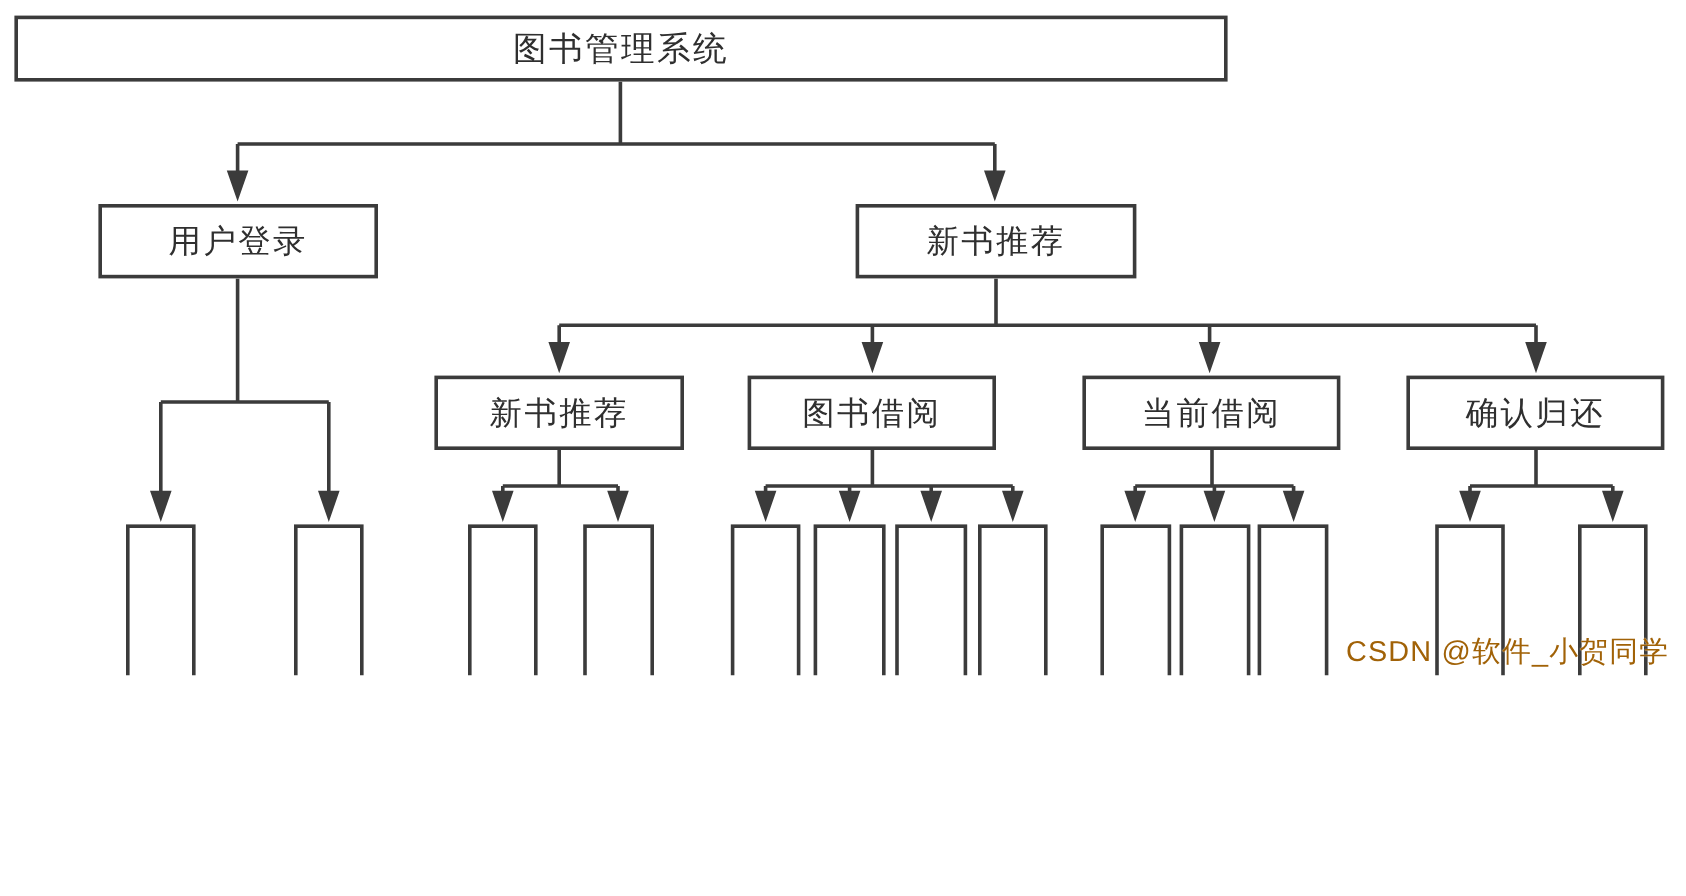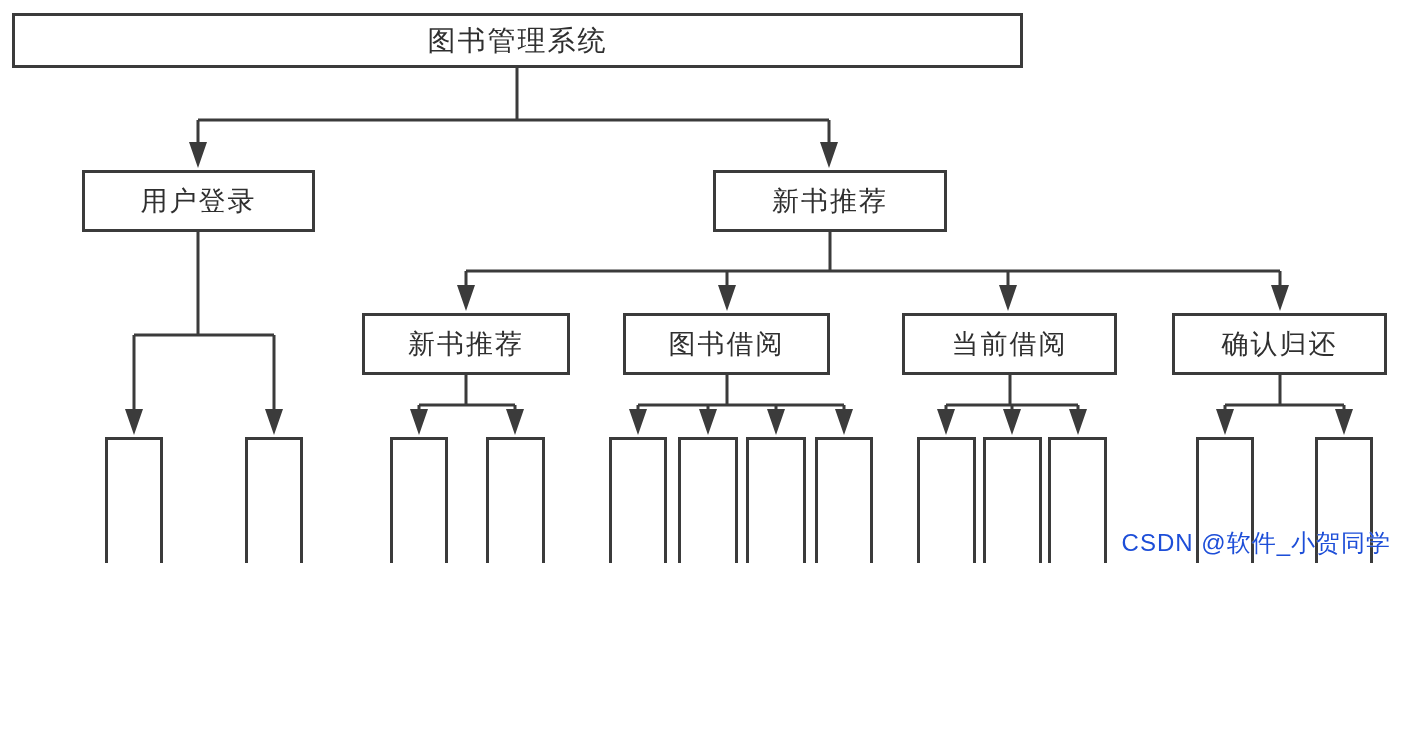--- a/index.html
+++ b/index.html
@@ -14,21 +14,21 @@
     font-size:27px;letter-spacing:2px;white-space:nowrap;
   }
   .node.root{font-size:28px;}
   .leaf .vtext{
     writing-mode:vertical-rl;text-orientation:mixed;
     line-height:1;letter-spacing:6px;white-space:normal;
   }
   .leaf.long .vtext{font-size:24px;letter-spacing:5px;}
   .watermark{
     position:absolute;right:14px;bottom:4px;font-size:24px;letter-spacing:1px;
-    color:#1d4ed8;text-shadow:0 0 1px #ffffff;
+    color:#a16207;text-shadow:0 0 1px #ffffff;
   }
 </style>
 </head>
 <body>
 
 <div class="stage">
 
   <svg class="wires" viewBox="0 0 1405 747">
     <g stroke="#3b3b3b" stroke-width="3" fill="none">
       <path d="M517,68 V120 M198,120 H829 M198,120 V150 M829,120 V150"></path>

